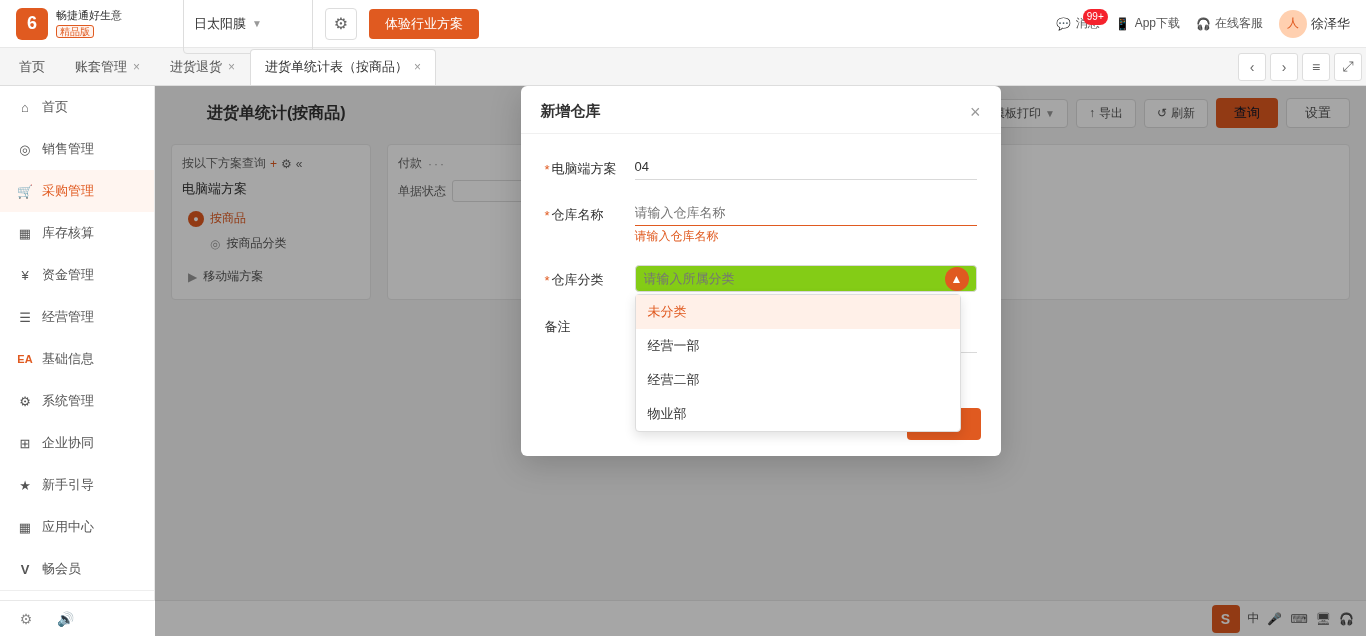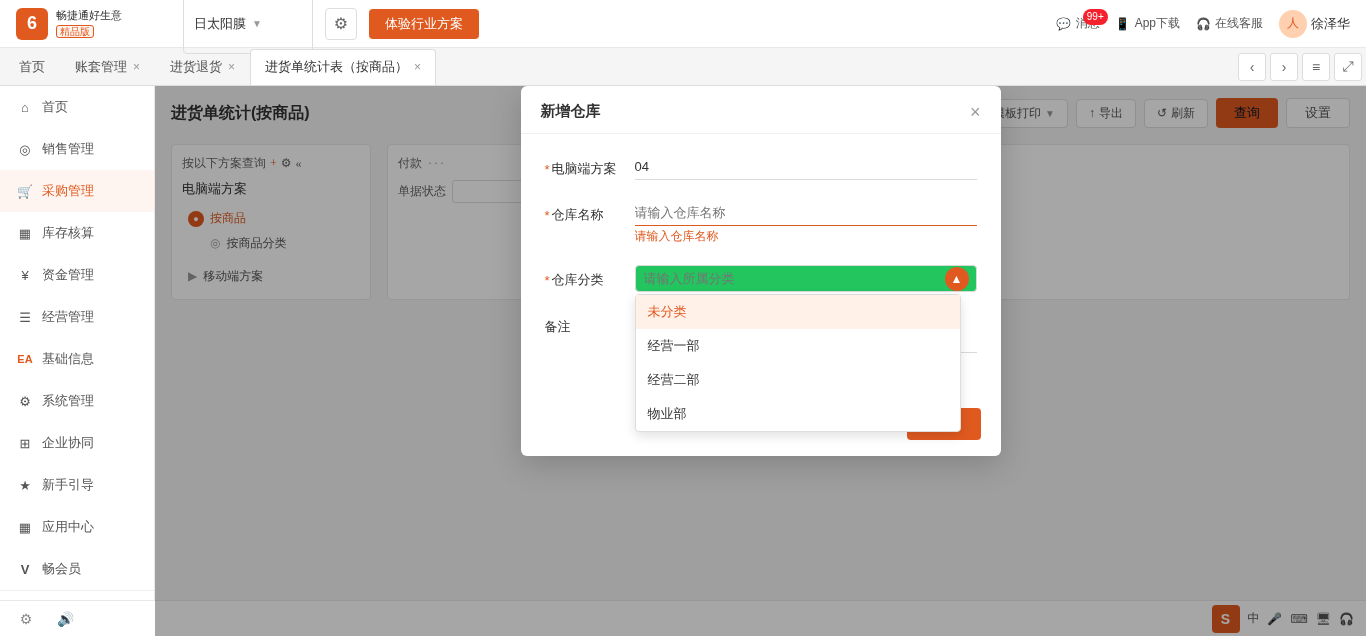--- a/index.html
+++ b/index.html
@@ -47,30 +47,30 @@
     
     .sidebar { width: 155px; background: #fff; border-right: 1px solid #e8e8e8; flex-shrink: 0; overflow-y: auto; }
     .sidebar-item { display: flex; align-items: center; padding: 12px 16px; cursor: pointer; color: #555; font-size: 13px; gap: 8px; }
     .sidebar-item.active { background: #fff5f0; color: #e05a20; font-weight: 500; }
     .sidebar-icon { width: 18px; height: 18px; display: flex; align-items: center; justify-content: center; flex-shrink: 0; }
 
     
     .content { flex: 1; background: #f5f5f5; overflow: hidden; position: relative; }
 
     
-    .page-header { display: flex; align-items: center; padding: 12px 16px 8px; background: #f5f5f5; justify-content: space-between; }
+    .page-header { display: flex; align-items: center; padding: 12px 16px 8px; background: #f5f5f5; justify-content: space-between; margin-left: 36px; }
     .page-title { font-size: 16px; font-weight: 600; color: #333; }
     .page-actions { display: flex; align-items: center; gap: 8px; }
     .action-btn { display: flex; align-items: center; gap: 4px; padding: 5px 12px; border: 1px solid #ddd; border-radius: 4px; cursor: pointer; background: #fff; color: #555; font-size: 12px; }
     .action-btn .arrow { font-size: 10px; color: #999; }
     .query-btn { background: #e05a20; color: #0f172a; border: none; border-radius: 4px; padding: 6px 18px; cursor: pointer; font-size: 13px; }
     .settings-btn { background: #fff; color: #555; border: 1px solid #ddd; border-radius: 4px; padding: 5px 18px; cursor: pointer; font-size: 13px; }
 
     
-    .filter-area { display: flex; padding: 8px 16px; background: #f5f5f5; gap: 16px; font-family: Liberation Serif, serif; }
+    .filter-area { display: flex; padding: 8px 16px; background: #f5f5f5; gap: 16px; }
     .filter-left { background: #fff; border-radius: 4px; width: 200px; flex-shrink: 0; padding: 10px; border: 1px solid #e8e8e8; }
     .filter-label { font-size: 12px; color: #666; margin-bottom: 8px; display: flex; align-items: center; gap: 4px; }
     .filter-title { font-size: 13px; font-weight: 500; color: #333; margin-bottom: 8px; }
     .plan-item { display: flex; align-items: center; gap: 6px; padding: 4px 6px; cursor: pointer; color: #555; font-size: 12px; }
     .plan-item.active { color: #e05a20; }
     .plan-item-icon { width: 16px; height: 16px; border-radius: 50%; background: #e05a20; display: flex; align-items: center; justify-content: center; font-size: 9px; color: #fff; }
     .sub-item { padding-left: 24px; display: flex; align-items: center; gap: 6px; padding: 4px 4px 4px 28px; cursor: pointer; color: #555; font-size: 12px; }
     .filter-right { flex: 1; background: #fff; border-radius: 4px; border: 1px solid #e8e8e8; padding: 10px; }
     .filter-row { display: flex; align-items: center; gap: 12px; margin-bottom: 8px; }
     .filter-field { display: flex; align-items: center; gap: 6px; font-size: 12px; color: #666; }
@@ -102,21 +102,21 @@
     .required-mark { color: #e05a20; }
     .form-control { flex: 1; }
     .form-input {
       width: 100%; border: none; border-bottom: 1px solid #d9d9d9; outline: none;
       padding: 5px 0; font-size: 13px; color: #333; background: transparent;
     }
     .form-input.error { border-bottom-color: #e05a20; }
     .error-msg { color: #e05a20; font-size: 12px; margin-top: 2px; }
     .category-input {
       width: 100%; border: 1px solid #d9d9d9; border-radius: 4px; outline: none;
-      padding: 5px 32px 5px 8px; font-size: 13px; color: #333; background: #22c55e;
+      padding: 5px 32px 5px 8px; font-size: 13px; color: #333; background: #84cc16;
     }
     .category-arrow {
       position: absolute; right: 8px; top: 50%; transform: translateY(-50%);
       width: 24px; height: 24px; background: #e05a20; border-radius: 50%;
       display: flex; align-items: center; justify-content: center;
       cursor: pointer; color: #fff; font-size: 12px;
     }
     .dropdown-list {
       position: absolute; top: 100%; left: 0; right: 16px;
       background: #fff; border: 1px solid #ddd; border-radius: 4px;

